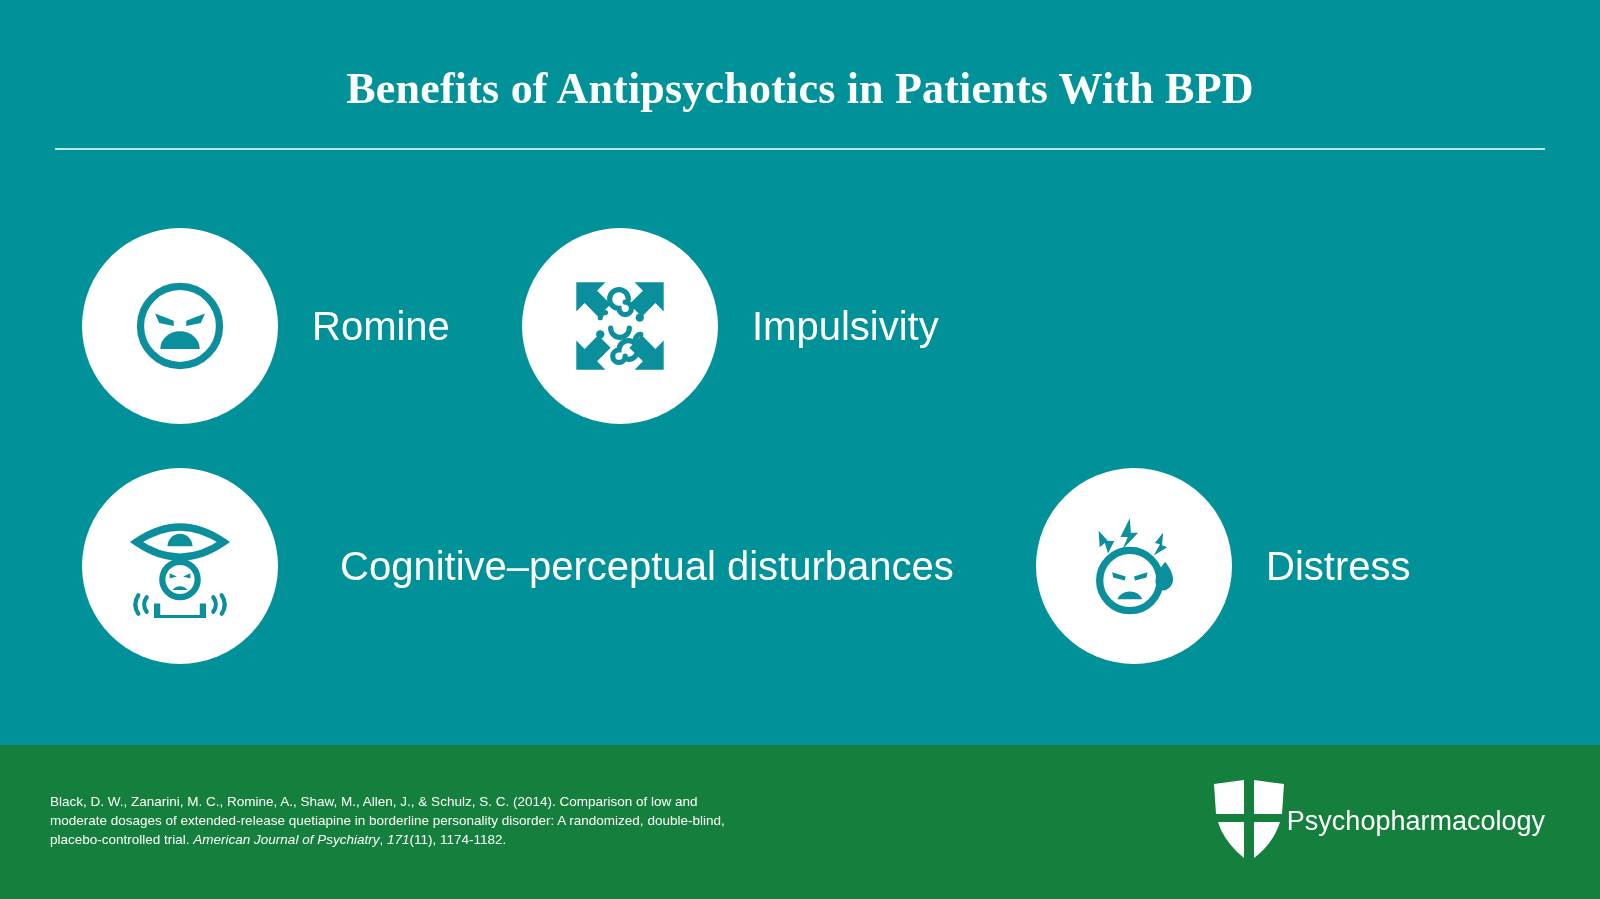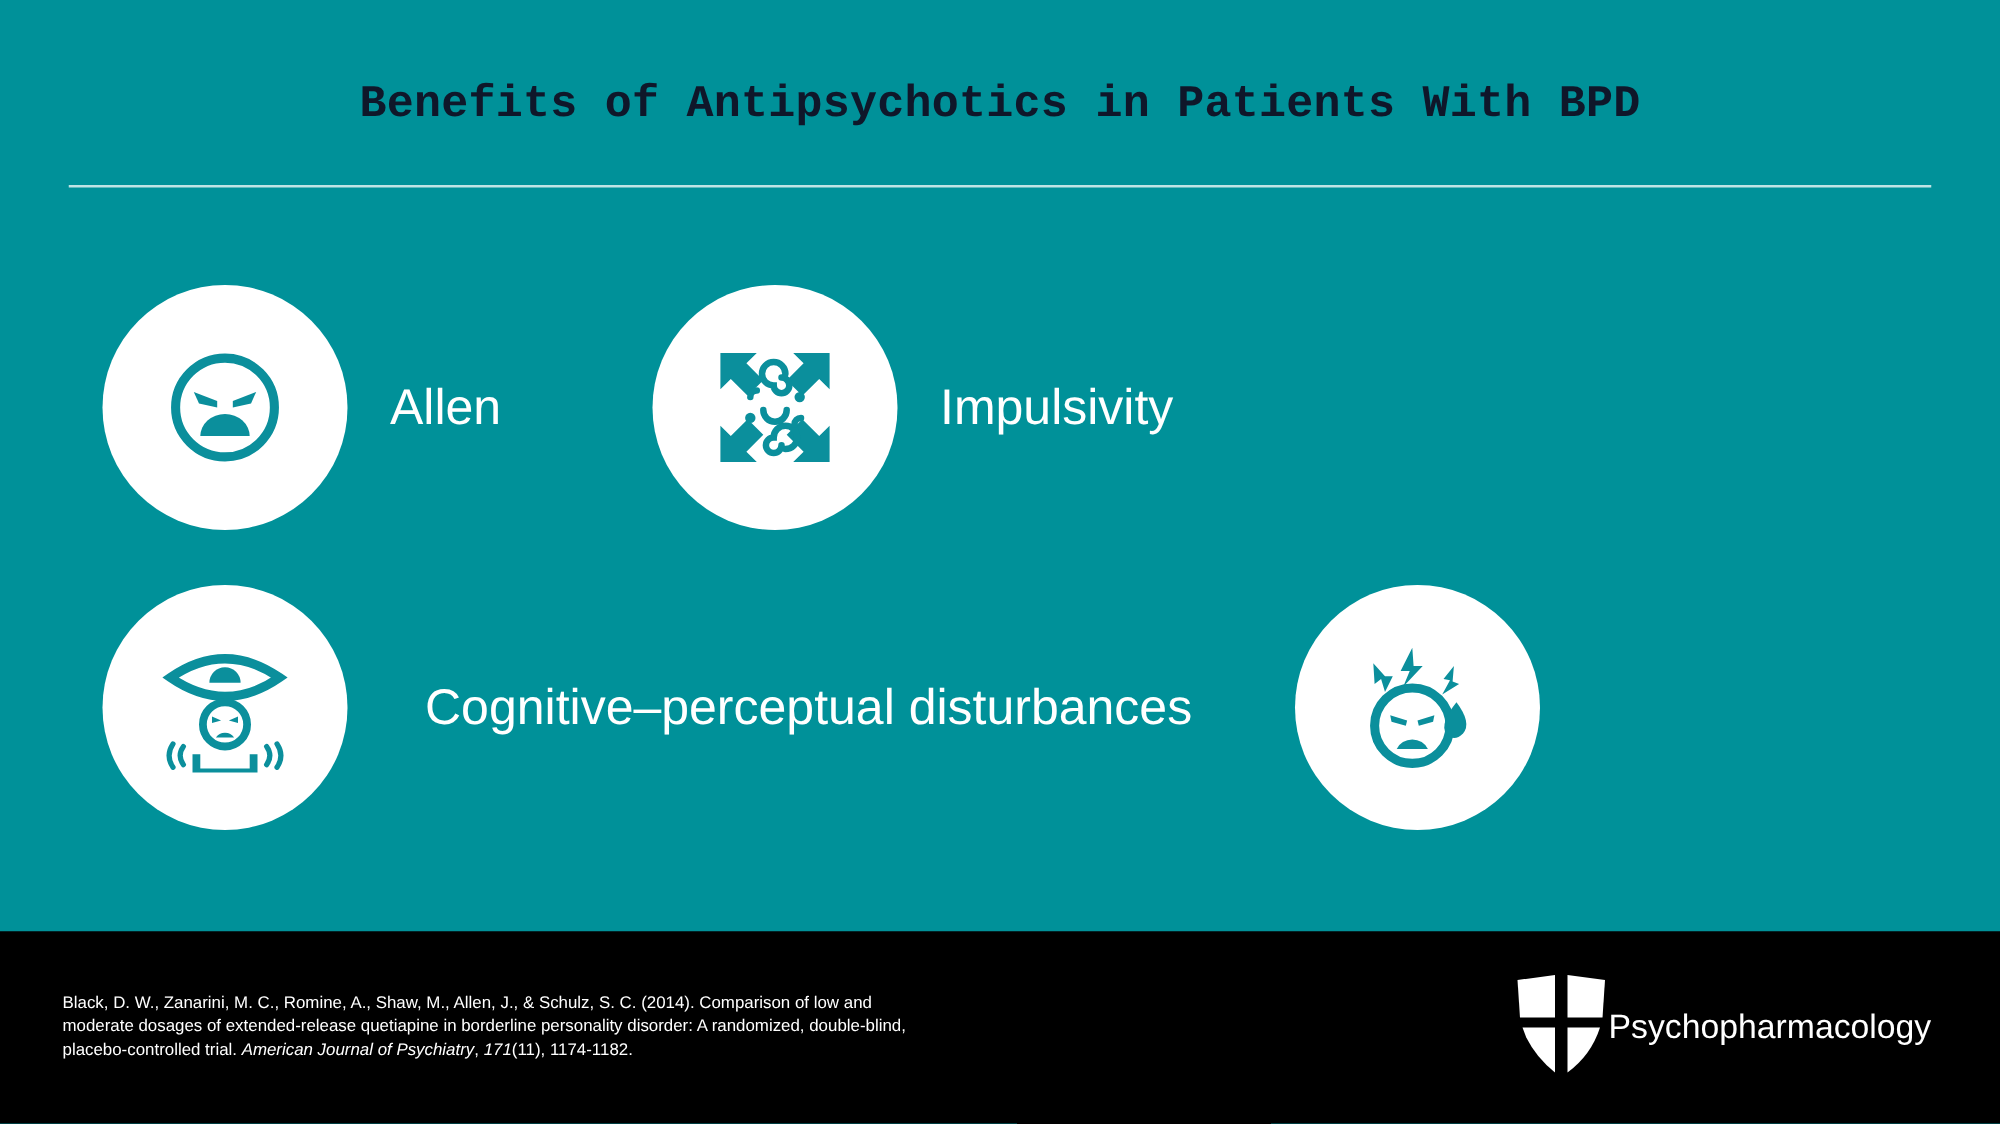--- a/index.html
+++ b/index.html
@@ -28,26 +28,26 @@
   
   .title-block {
     position: absolute;
     top: 64px;
     left: 0;
     width: 1600px;
     text-align: center;
   }
   .slide-title {
     display: block;
-    color: #0f172a;
-    font-size: 36px;
+    color: #ffffff;
+    font-size: 44px;
     font-weight: bold;
     letter-spacing: 0.2px;
     line-height: 1.12;
-    font-family: Liberation Mono, monospace;
+    font-family: Liberation Serif, serif;
   }
   .title-rule {
     position: absolute;
     top: 148px;
     left: 55px;
     width: 1490px;
     height: 2px;
     background: #cfeceb;
     opacity: 0.92;
   }
@@ -105,21 +105,21 @@
     font-family: "Liberation Sans", sans-serif;
   }
 
   
   .footer {
     position: absolute;
     left: 0;
     top: 745px;
     width: 1600px;
     height: 154px;
-    background: #000000;
+    background: #15803d;
   }
   .citation {
     position: absolute;
     left: 50px;
     top: 47px;
     width: 700px;
     color: #ffffff;
     font-size: 13.5px;
     line-height: 19px;
     font-family: "Liberation Sans", sans-serif;
@@ -170,21 +170,21 @@
 
       <div class="benefit-item col-1">
         <div class="icon-circle">
           <svg viewBox="0 0 100 100">
             <circle cx="50" cy="50" r="38" fill="none" stroke="#0b8f9c" stroke-width="7"></circle>
             <path d="M26 38 L44 45 L44 50 L30 47 Z" fill="#0b8f9c"></path>
             <path d="M74 38 L56 45 L56 50 L70 47 Z" fill="#0b8f9c"></path>
             <path d="M31 72 A19 17 0 0 1 69 72 Z" fill="#0b8f9c"></path>
           </svg>
         </div>
-        <div class="benefit-label">Allen</div>
+        <div class="benefit-label">Romine</div>
       </div>
 
       <div class="benefit-item col-2">
         <div class="icon-circle">
           <svg viewBox="0 0 100 100">
             <g fill="#0b8f9c">
               <path d="M8 8 L36 8 L28 16 L41 29 L29 41 L16 28 L8 36 Z"></path>
               <path d="M92 8 L92 36 L84 28 L71 41 L59 29 L72 16 L64 8 Z"></path>
               <path d="M8 92 L8 64 L16 72 L29 59 L41 71 L28 84 L36 92 Z"></path>
               <path d="M92 92 L64 92 L72 84 L59 71 L71 59 L84 72 L92 64 Z"></path>
@@ -237,20 +237,21 @@
               <path d="M46 4 L37 22 L44 22 L39 34 L54 18 L47 18 Z"></path>
               <path d="M16 16 L17 32 L22 28 L25 38 L31 26 L25 26 Z"></path>
               <path d="M78 18 L70 28 L75 29 L69 40 L82 32 L77 30 Z"></path>
             </g>
             <path d="M80 46 Q92 62 85 70 Q78 77 72 70 Q67 62 80 46 Z" fill="#0b8f9c"></path>
             <path d="M29 56 L42 60 L41 64 L30 61 Z" fill="#0b8f9c"></path>
             <path d="M63 56 L50 60 L51 64 L62 61 Z" fill="#0b8f9c"></path>
             <path d="M34 82 A13 12 0 0 1 58 82 Z" fill="#0b8f9c"></path>
           </svg>
         </div>
+        <div class="benefit-label">Distress</div>
       </div>
 
     </div>
 
   </div>
 
   <div class="footer">
 
     <div class="citation">
       <span>Black, D. W., Zanarini, M. C., Romine, A., Shaw, M., Allen, J., &amp; Schulz, S. C. (2014). Comparison of low</span>

